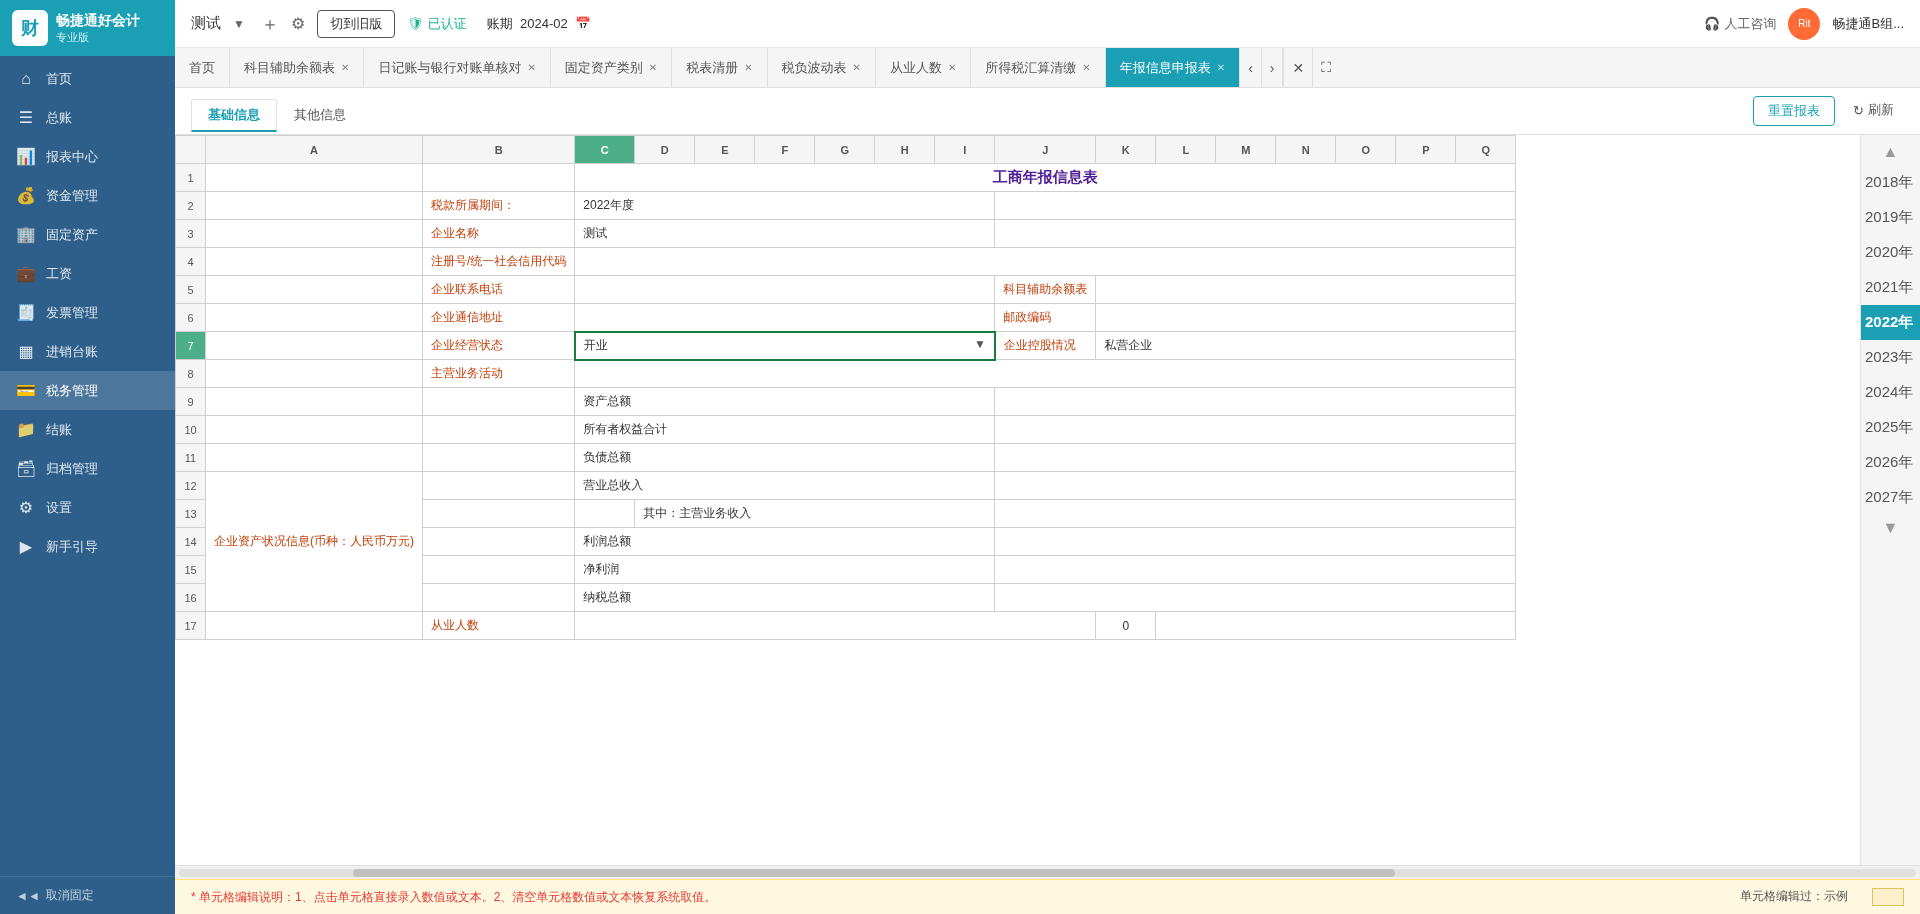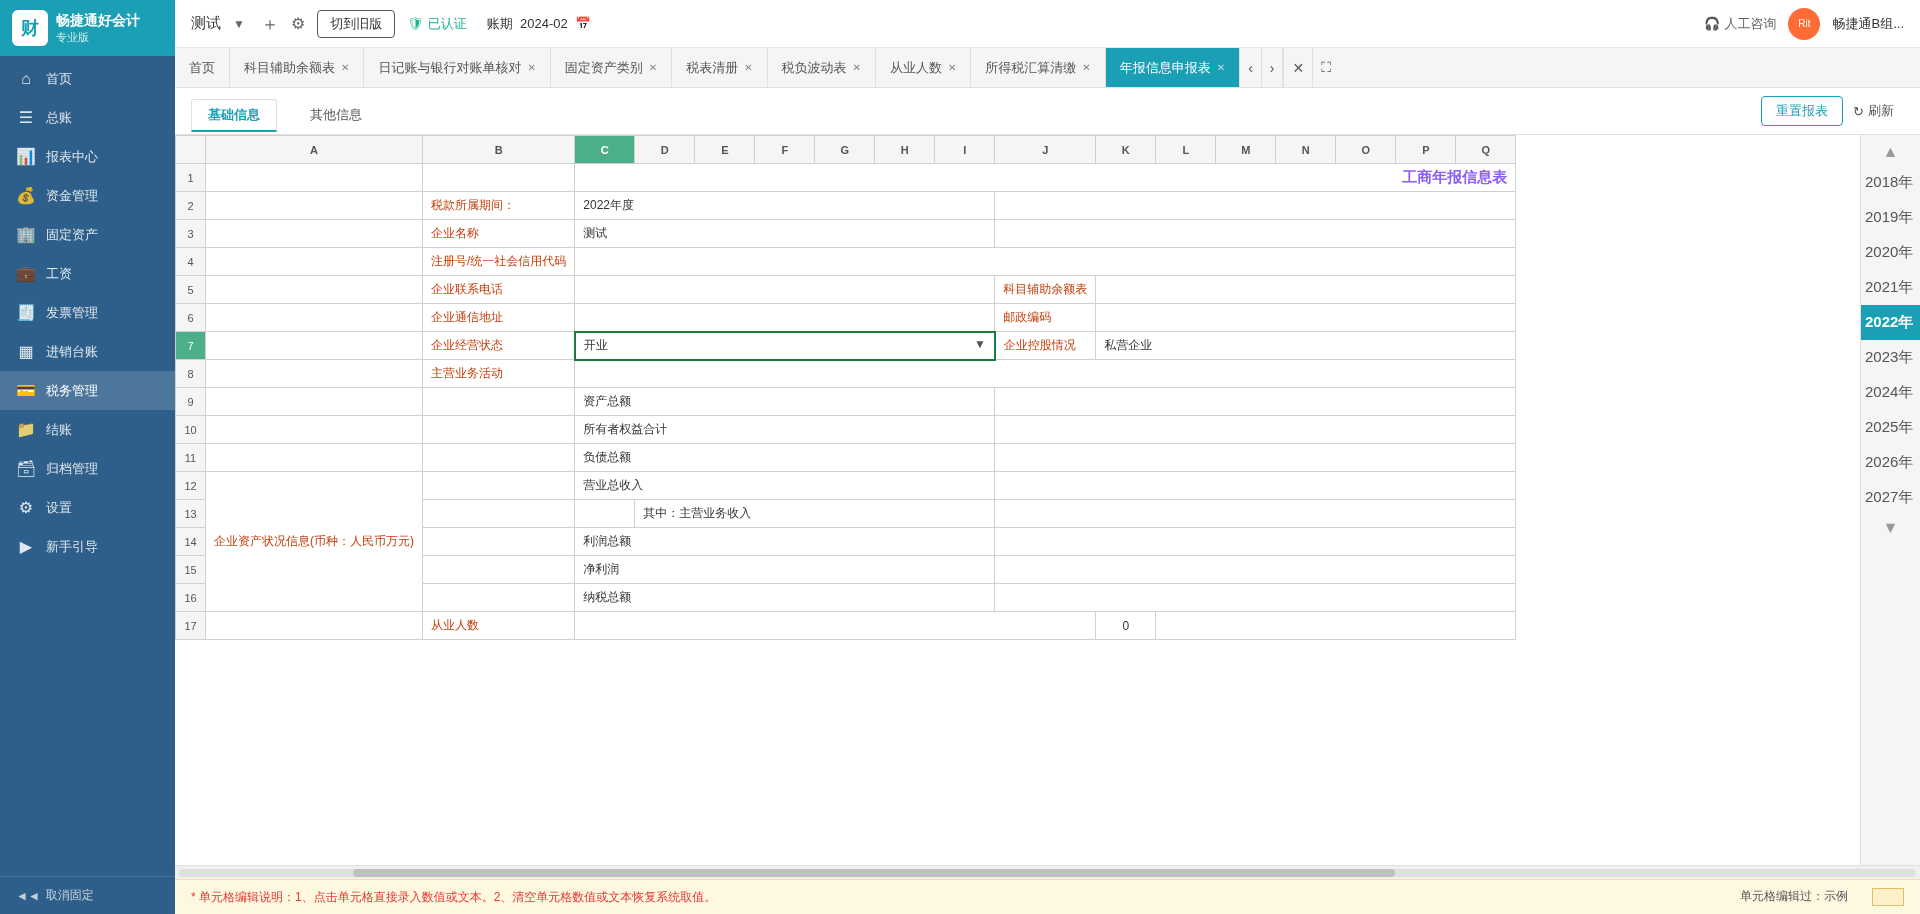--- a/index.html
+++ b/index.html
@@ -51,44 +51,44 @@
     .tab-expand { display: flex; align-items: center; padding: 0 8px; cursor: pointer; color: #555; font-size: 14px; border-left: 1px solid #e0e0e0; }
 
     
     .content-area { flex: 1; display: flex; overflow: hidden; }
 
     
     .main-panel { flex: 1; display: flex; flex-direction: column; overflow: hidden; background: white; margin: 0; }
 
     
     .sub-tabs { display: flex; align-items: center; padding: 8px 16px 0; border-bottom: 1px solid #e0e0e0; background: white; justify-content: space-between; }
-    .sub-tabs-left { display: flex; gap: 16px; }
+    .sub-tabs-left { display: flex; gap: 0; }
     .sub-tab { padding: 6px 16px; border: 1px solid transparent; cursor: pointer; font-size: 13px; color: #555; border-bottom: none; border-radius: 3px 3px 0 0; }
     .sub-tab.active { border-color: #e0e0e0; border-bottom: 2px solid #1a9fb5; color: #1a9fb5; background: white; font-weight: bold; }
-    .sub-tabs-right { display: flex; gap: 0; align-items: center; padding-bottom: 8px; }
+    .sub-tabs-right { display: flex; gap: 8px; align-items: flex-start; padding-bottom: 8px; }
     .btn-reset { border: 1px solid #1a9fb5; color: #1a9fb5; background: white; padding: 5px 14px; border-radius: 4px; cursor: pointer; font-size: 13px; }
     .btn-refresh { color: #555; background: white; border: none; padding: 5px 10px; cursor: pointer; font-size: 13px; display: flex; align-items: center; gap: 4px; }
 
     
     .spreadsheet-wrapper { flex: 1; overflow: hidden; display: flex; position: relative; }
     .spreadsheet-scroll { flex: 1; overflow: auto; }
     .spreadsheet-scroll::-webkit-scrollbar { width: 12px; height: 12px; }
     .spreadsheet-scroll::-webkit-scrollbar-track { background: #f0f0f0; }
     .spreadsheet-scroll::-webkit-scrollbar-thumb { background: #c0c0c0; border-radius: 2px; }
 
     table.sheet { border-collapse: collapse; font-size: 12px; min-width: 1200px; }
     table.sheet th, table.sheet td { border: 1px solid #d0d0d0; padding: 0; height: 28px; white-space: nowrap; }
     table.sheet .row-header { background: #f5f5f5; color: #555; text-align: center; width: 30px; font-size: 11px; border: 1px solid #d0d0d0; }
     table.sheet .col-header { background: #f5f5f5; color: #555; text-align: center; font-size: 11px; border: 1px solid #d0d0d0; position: sticky; top: 0; z-index: 2; min-width: 60px; padding: 4px 8px; }
     table.sheet .col-header.active-col { background: #4caf8a; color: white; }
     table.sheet .corner-header { background: #f5f5f5; width: 30px; position: sticky; top: 0; z-index: 3; border: 1px solid #d0d0d0; }
     table.sheet td { padding: 4px 8px; color: #333; }
     table.sheet td.center { text-align: center; }
     table.sheet td.label { text-align: left; color: #c2410c; }
-    table.sheet td.title-cell { text-align: right; font-size: 15px; font-weight: bold; color: #8b5cf6; }
+    table.sheet td.title-cell { text-align: center; font-size: 15px; font-weight: bold; color: #4c1d95; }
     table.sheet tr.active-row .row-header { background: #4caf8a; color: white; }
     table.sheet td.active-cell { border: 2px solid #1a7c3a; background: white; }
     table.sheet td.dropdown-cell { position: relative; }
     table.sheet .dropdown-arrow { float: right; color: #555; }
 
     
     .year-panel { width: 60px; background: #f5f5f5; border-left: 1px solid #e0e0e0; display: flex; flex-direction: column; align-items: center; padding-top: 4px; overflow-y: auto; flex-shrink: 0; }
     .year-panel::-webkit-scrollbar { width: 4px; }
     .year-scroll-up, .year-scroll-down { color: #999; cursor: pointer; font-size: 16px; padding: 4px; }
     .year-item { padding: 8px 4px; cursor: pointer; color: #555; font-size: 15px; text-align: center; width: 100%; display: flex; align-items: center; justify-content: flex-start; }

